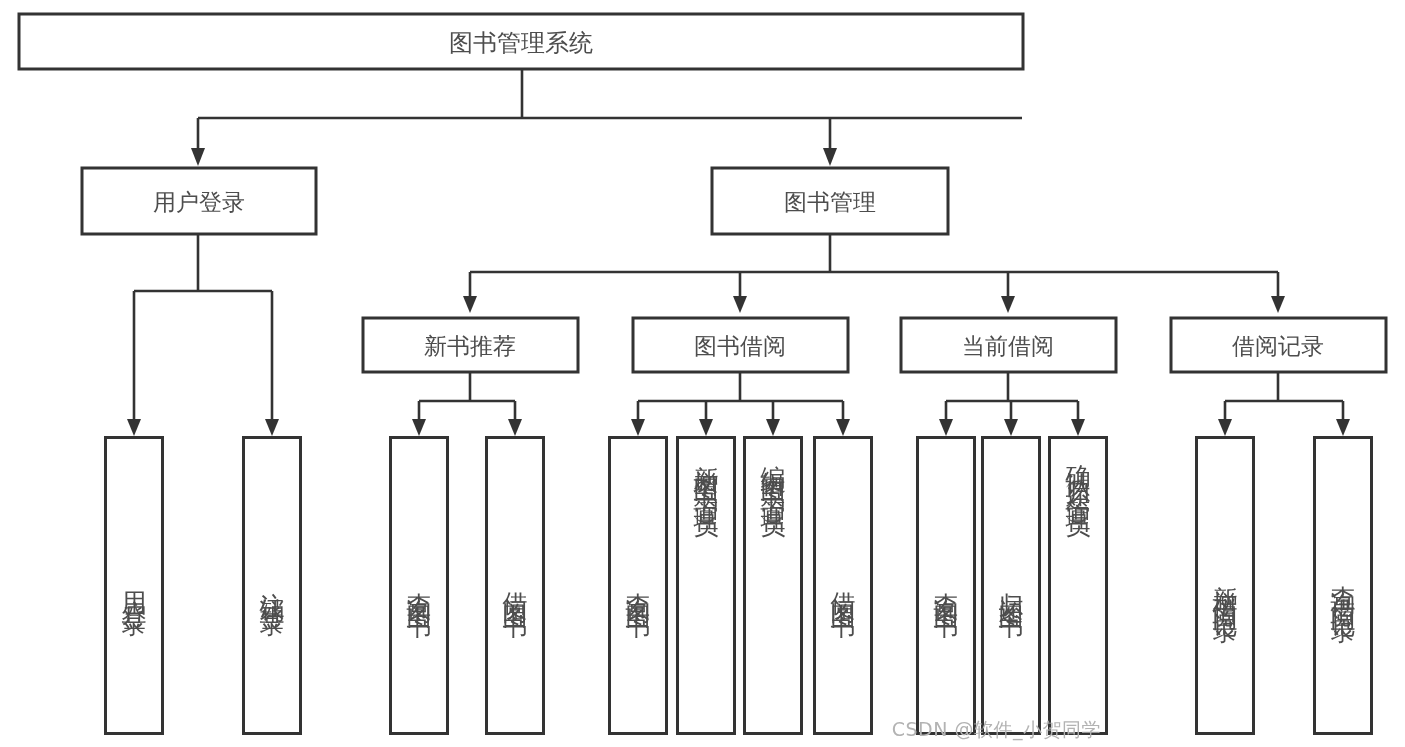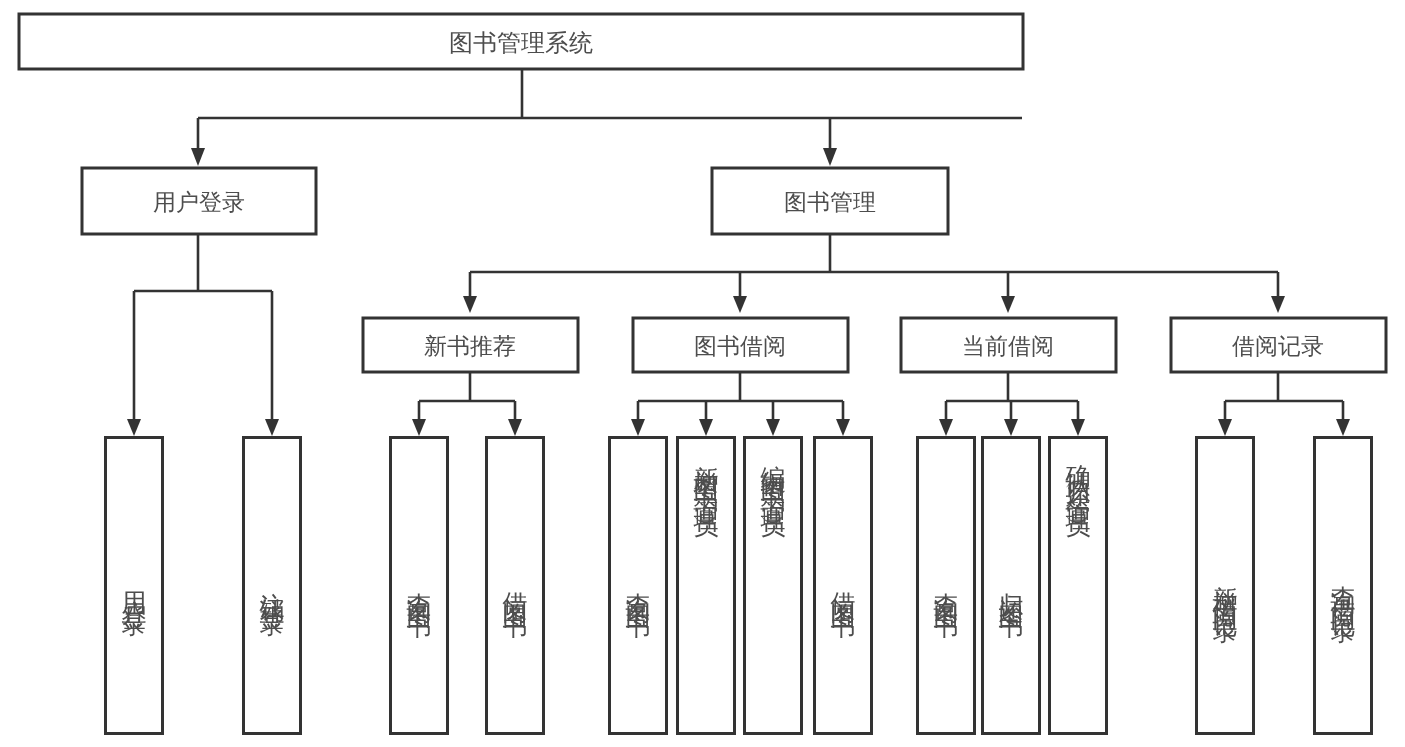--- a/index.html
+++ b/index.html
@@ -262,14 +262,15 @@
   </div>
 
   <div class="leaf-box" style="left:1195px; top:436px; width:60px; height:299px;">
     <span class="leaf-text centered">新增借阅记录</span>
   </div>
 
   <div class="leaf-box" style="left:1313px; top:436px; width:60px; height:299px;">
     <span class="leaf-text centered">查询借阅记录</span>
   </div>
 
+  <div class="watermark">CSDN @软件_小贺同学</div>
 
 </div>
 
 </body></html>

